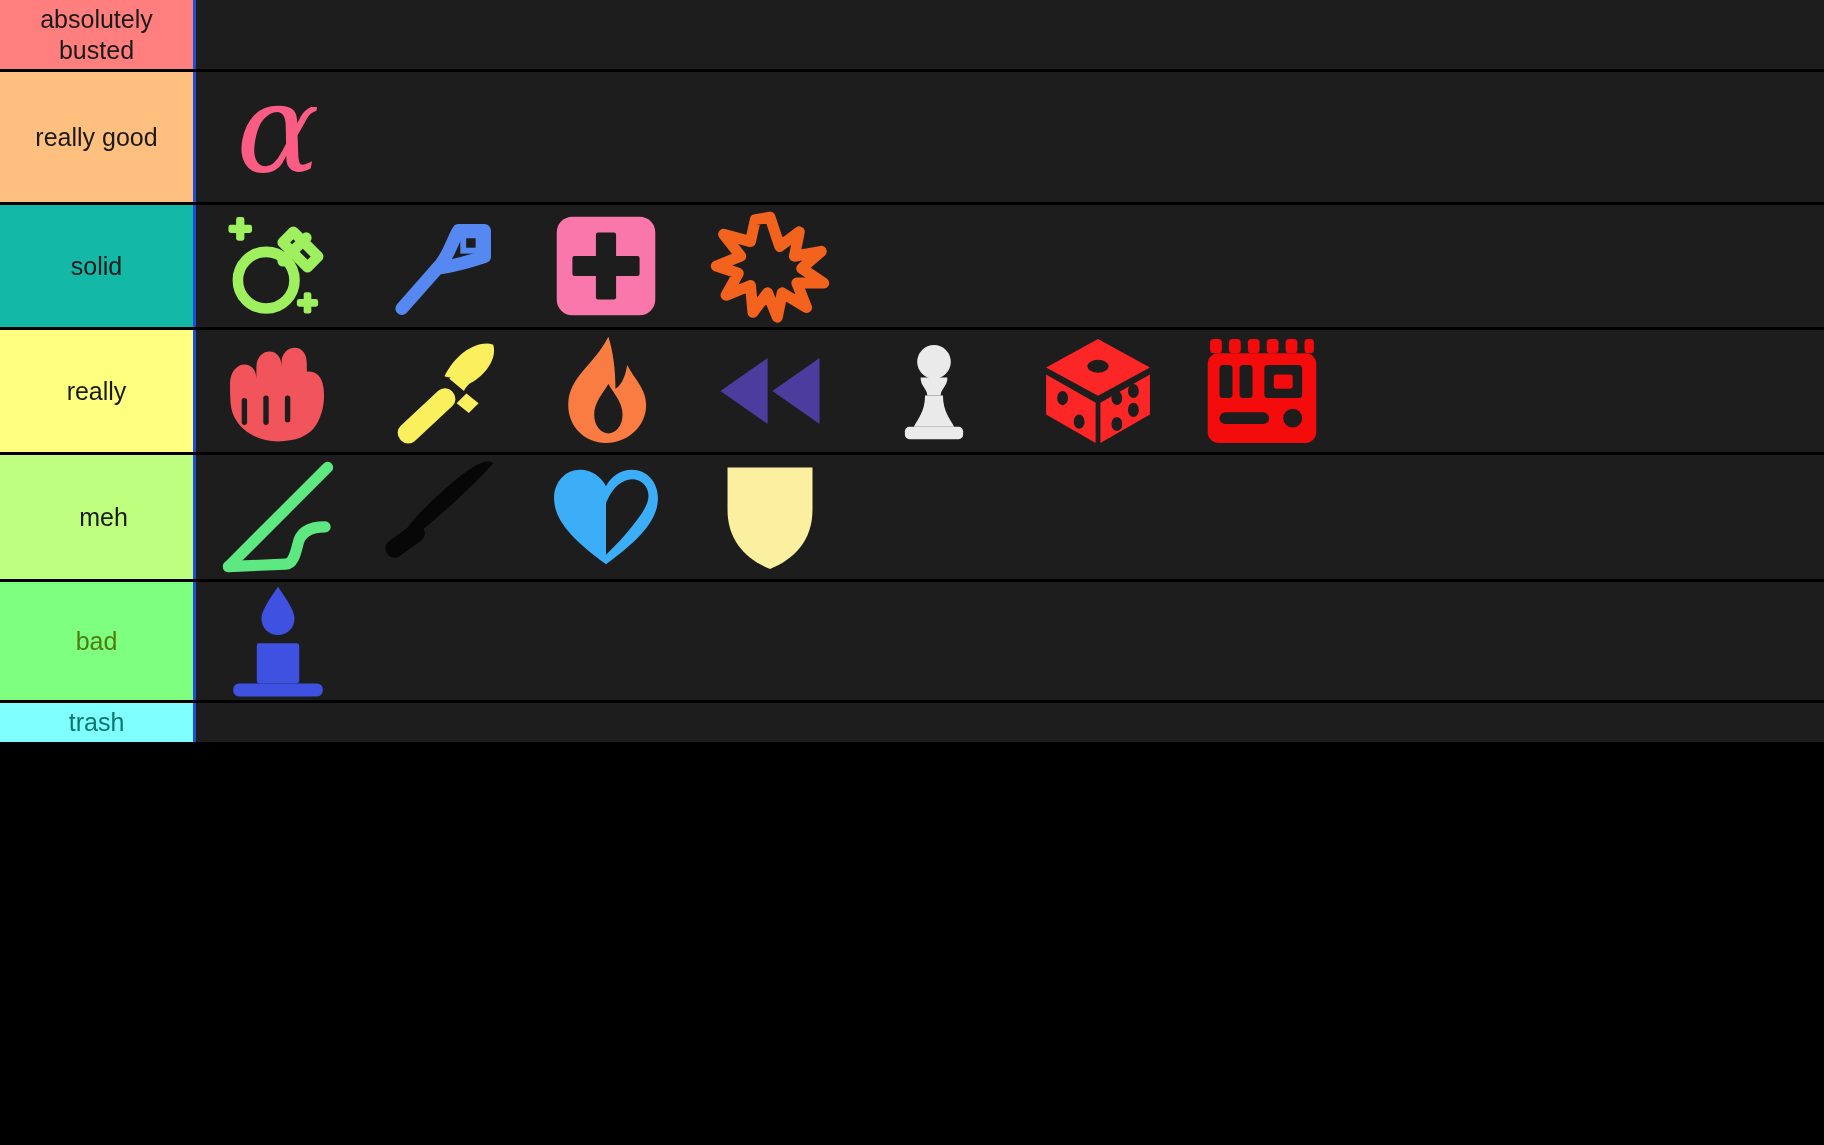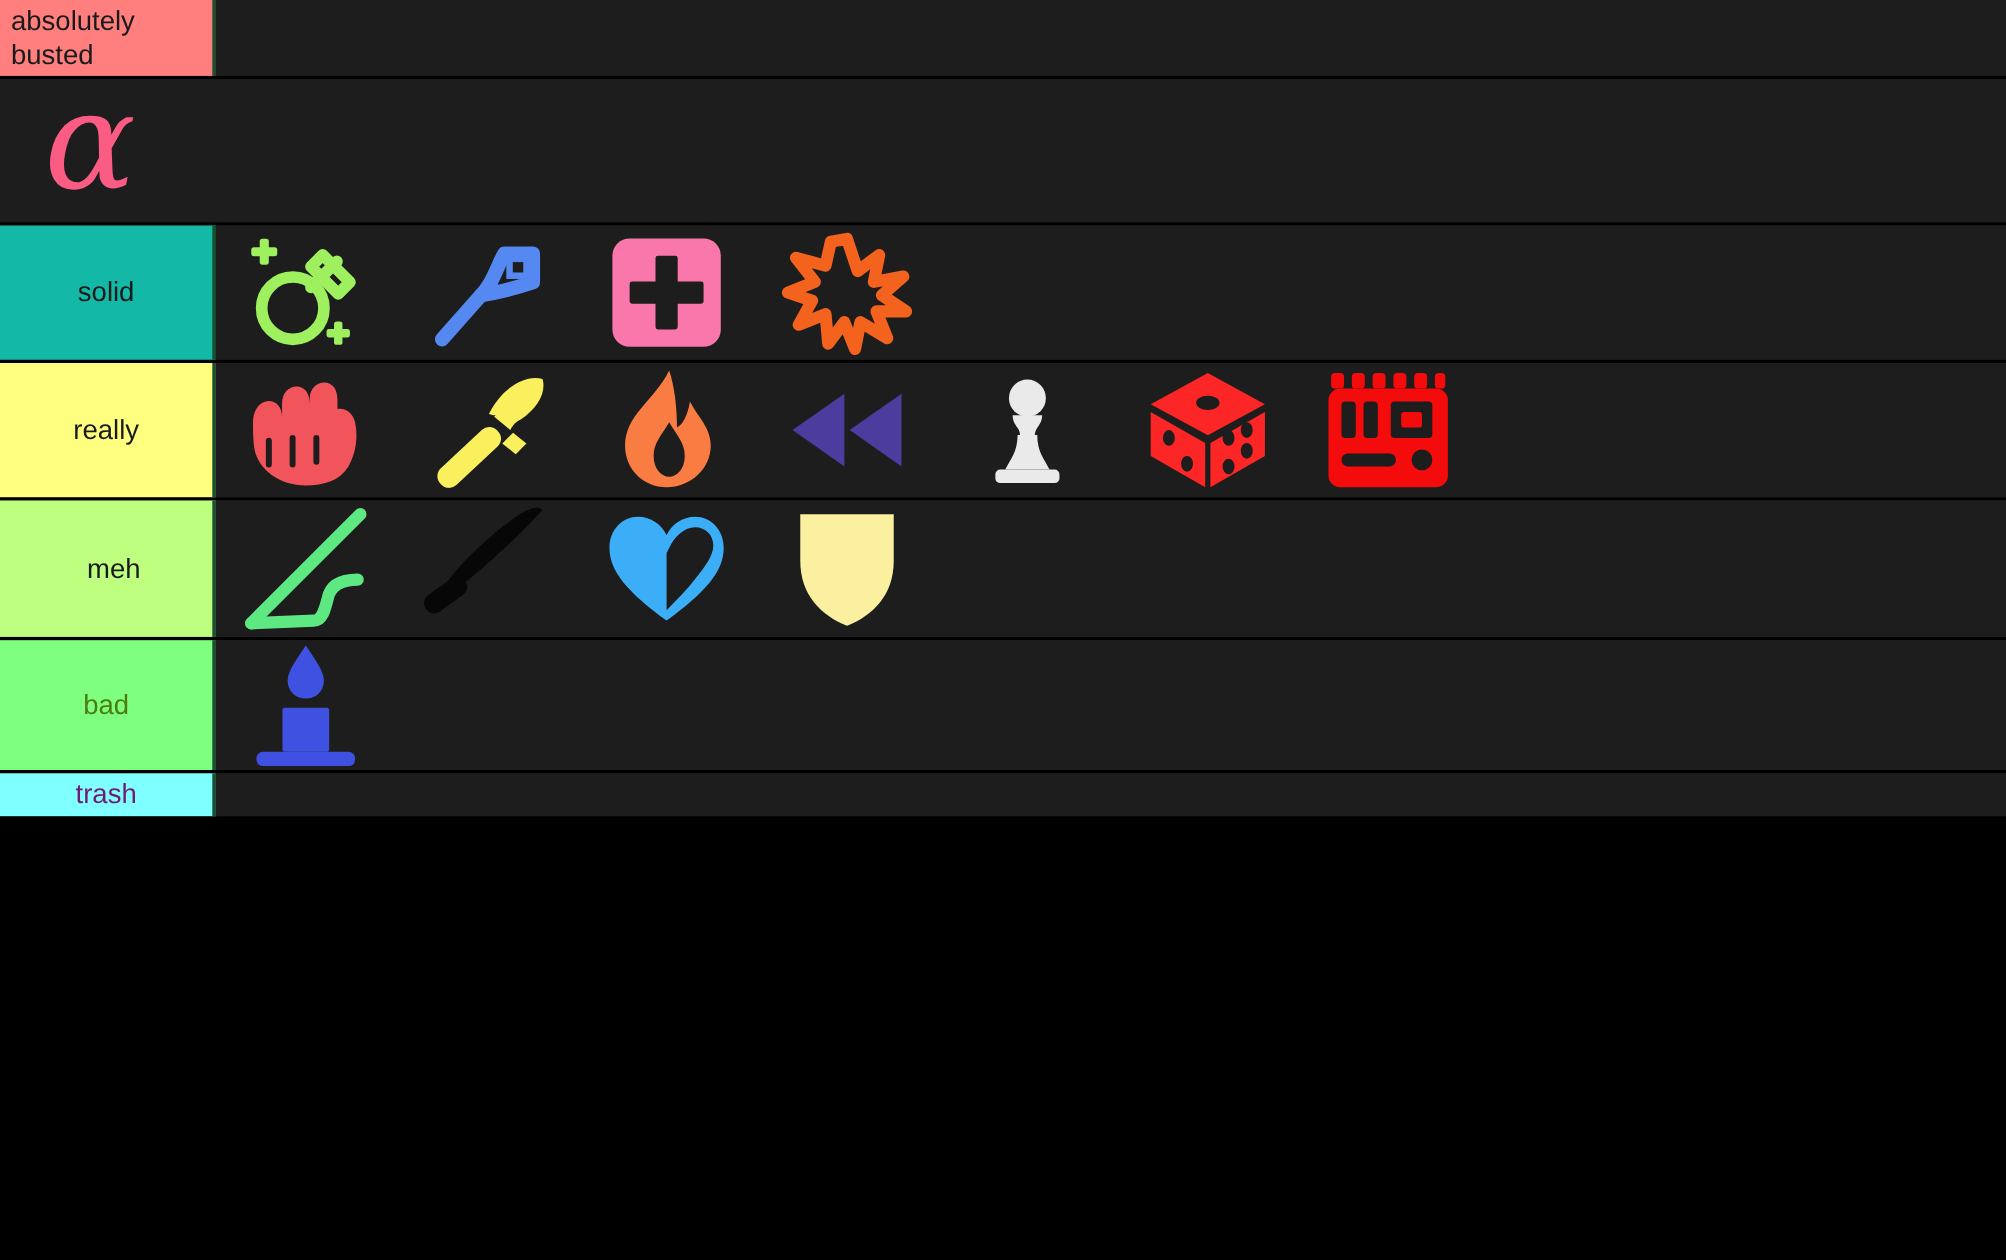--- a/index.html
+++ b/index.html
@@ -32,24 +32,24 @@
   }
   .tier-row:last-child { border-bottom: none; }
 
   .tier-label {
     width: 196px;
     min-width: 196px;
     flex: 0 0 196px;
     display: flex;
     align-items: center;
     justify-content: center;
-    text-align: left;
+    text-align: center;
     box-sizing: border-box;
     padding: 4px 10px;
-    border-right: 3px solid #14532d;
+    border-right: 3px solid #1d4ed8;
     color: #1a1a1a;
     font-size: 25px;
     line-height: 1.22;
     font-family: "Liberation Sans", sans-serif;
     overflow: hidden;
     word-break: break-word;
   }
   .tier-items {
     flex: 1 1 auto;
     display: flex;
@@ -74,20 +74,21 @@
 </style>
 </head>
 <body>
 
 <div class="tierlist" style="background: rgb(0, 0, 0);">
     <div class="tier-row">
       <div class="tier-label" style="background: rgb(255, 127, 127); color: rgb(26, 26, 26);">absolutely busted</div>
       <div class="tier-items"></div>
     </div>
     <div class="tier-row">
+      <div class="tier-label" style="background: rgb(255, 191, 127); color: rgb(26, 26, 26);">really good</div>
       <div class="tier-items">
         <div class="tier-item">
     <svg width="130" height="130" viewBox="0 0 100 100">
       <text x="50" y="76" font-family="DejaVu Serif, serif" font-size="95" font-style="italic" text-anchor="middle" fill="#FB5C84">α</text>
     </svg>
         </div>
       </div>
     </div>
     <div class="tier-row">
       <div class="tier-label" style="background: #14b8a6; color: rgb(26, 26, 26);">solid</div>
@@ -275,16 +276,16 @@
         <path d="M50 4 C42 16 36 24 36 31 C36 39 42 45 50 45
                  C58 45 64 39 64 31 C64 24 58 16 50 4 Z"></path>
         <rect x="32" y="52" width="36" height="34" rx="2"></rect>
         <rect x="12" y="86" width="76" height="11" rx="5"></rect>
       </g>
     </svg>
         </div>
       </div>
     </div>
     <div class="tier-row">
-      <div class="tier-label" style="background: rgb(127, 255, 255); color: #701a75;">trash</div>
+      <div class="tier-label" style="background: rgb(127, 255, 255); color: #0f766e;">trash</div>
       <div class="tier-items"></div>
     </div>
   </div>
 
 </body></html>

